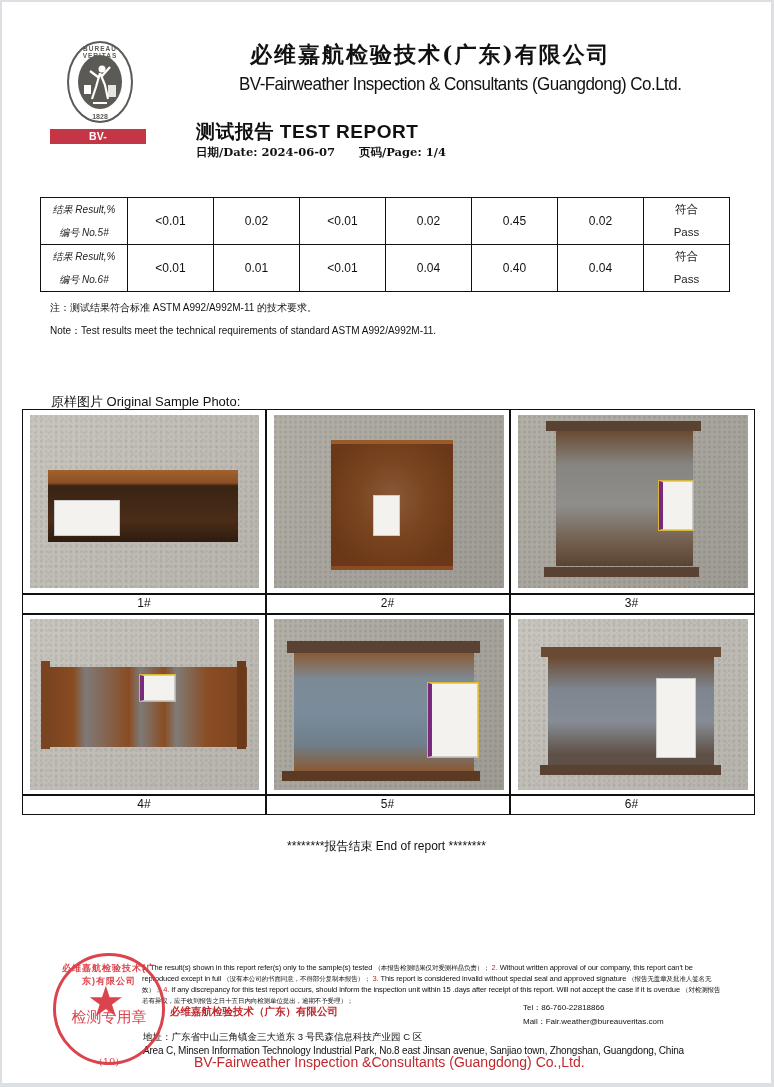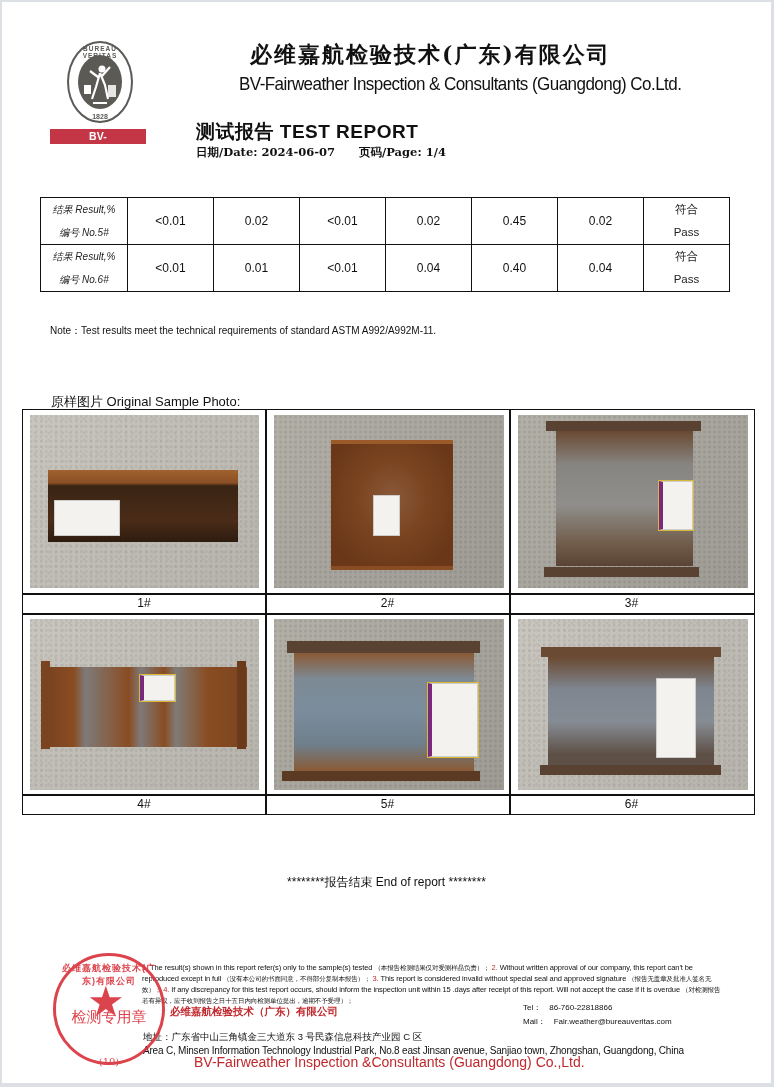--- a/index.html
+++ b/index.html
@@ -73,33 +73,33 @@
       radial-gradient(circle at 30% 40%, rgba(0,0,0,0.08) 0 1px, transparent 2px),
       linear-gradient(135deg, #b3b0a8, #9e9b94);
     background-size: 5px 5px, 100% 100%; }
   .steel { position: absolute; box-sizing: border-box; }
   .rust { background: linear-gradient(180deg, #7a4420, #9a5a2a 30%, #8a4c22 60%, #6e3a1a); }
   .web-blue { background: linear-gradient(180deg, #8a5a34 0, #7d8a95 22%, #7a8c9c 50%, #6f7e8a 78%, #8a5a34 100%); }
   .web-gray { background: linear-gradient(180deg, #6a4a32 0, #878581 25%, #8f8e8a 55%, #6f5a48 85%, #5a4334 100%); }
   .label-sticker { position: absolute; background: #f4f2ee; border: 1px solid #ccc; }
   .label-sticker.purple { border-left: 4px solid #7a2a7a; outline: 1px solid #d8b83a; }
 
-  .end { left: 0; width: 769px; top: 836px; text-align: center; font-size: 12px; margin-top: 36px; }
+  .end { left: 0; width: 769px; top: 836px; text-align: center; font-size: 12px; }
 
   
   .footer-terms { left: 140px; top: 960px; width: 580px; font-size: 7.5px; line-height: 11px; color: #111; letter-spacing: -0.1px; }
   .footer-terms .num { color: #c0282d; }
   .footer-terms .cn { font-size: 6.5px; }
   .f-company-cn { left: 168px; top: 1003px; font-size: 10.5px; font-weight: bold; color: #c0282d; }
   .f-company-en { left: 168px; top: 1052px; font-size: 14px; color: #c0282d; padding-left: 24px; }
   .f-addr-cn { left: 141px; top: 1029px; font-size: 9.5px; }
   .f-addr-en { left: 141px; top: 1043px; font-size: 10px; letter-spacing: -0.2px; }
   .f-tel { left: 521px; top: 1000px; font-size: 8px; }
   .f-mail { left: 521px; top: 1014px; font-size: 8px; }
-  .f-tel b, .f-mail b { font-weight: normal; margin-right: 8px; }
+  .f-tel b, .f-mail b { font-weight: normal; }
 
   
   .seal { position: absolute; left: 51px; top: 951px; width: 112px; height: 112px; border: 3px solid #d9303a; border-radius: 50%; box-sizing: border-box; opacity: 0.9; }
   .seal-star { position: absolute; left: 31px; top: 25px; font-size: 42px; color: #d9303a; line-height: 1; }
   .seal-ring { position: absolute; left: 4px; top: 6px; width: 98px; text-align: center; font-size: 9px; color: #d9303a; font-weight: bold; letter-spacing: 1px; }
   .seal-bottom { position: absolute; left: 0; top: 52px; width: 106px; text-align: center; font-size: 15px; color: #d9303a; font-family: "DejaVu Serif", serif; }
   .seal-num { position: absolute; left: 0; top: 100px; width: 106px; text-align: center; font-size: 10px; color: #d9303a; font-family: "DejaVu Serif", serif; }
 </style>
 </head>
 <body>
@@ -159,20 +159,21 @@
       <td class="val">0.40</td>
       <td class="val">0.04</td>
       <td class="judge">
         <div>符合</div>
         <div>Pass</div>
       </td>
     </tr>
   </tbody>
     </table>
 
+  <div class="abs note note-cn">注：测试结果符合标准 ASTM A992/A992M-11 的技术要求。</div>
   <div class="abs note note-en">Note：Test results meet the technical requirements of standard ASTM A992/A992M-11.</div>
 
   <div class="abs photo-label">原样图片 Original Sample Photo:</div>
 
   <div class="grid">
     <div class="vline" style="left:242px"></div>
     <div class="vline" style="left:486px"></div>
     <div class="hline" style="top:183px"></div>
     <div class="hline" style="top:203px"></div>
     <div class="hline" style="top:384px"></div>

